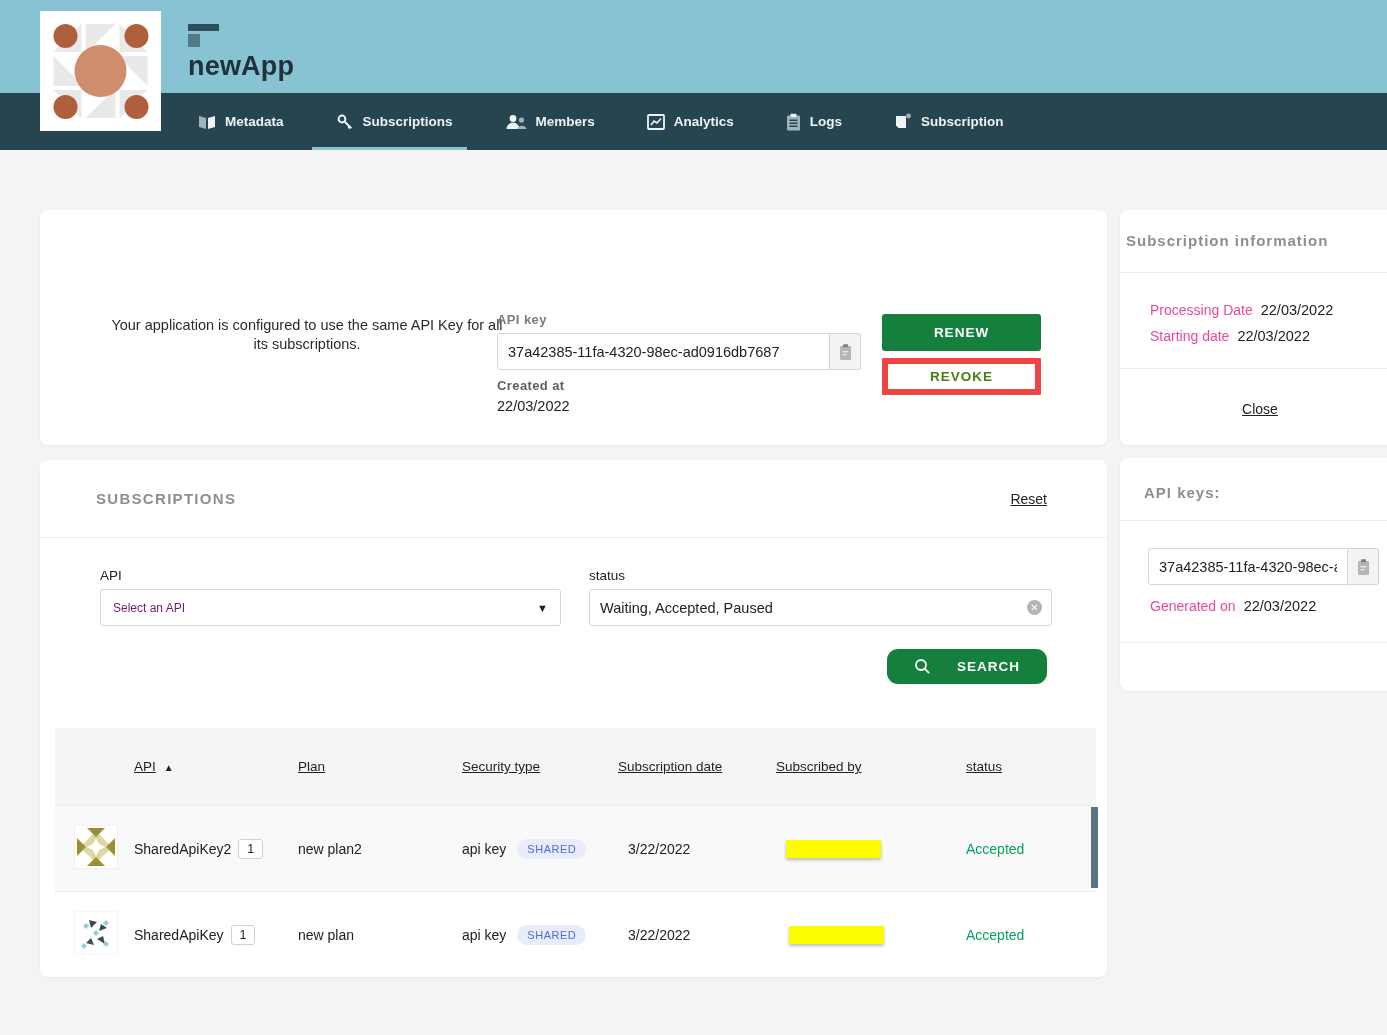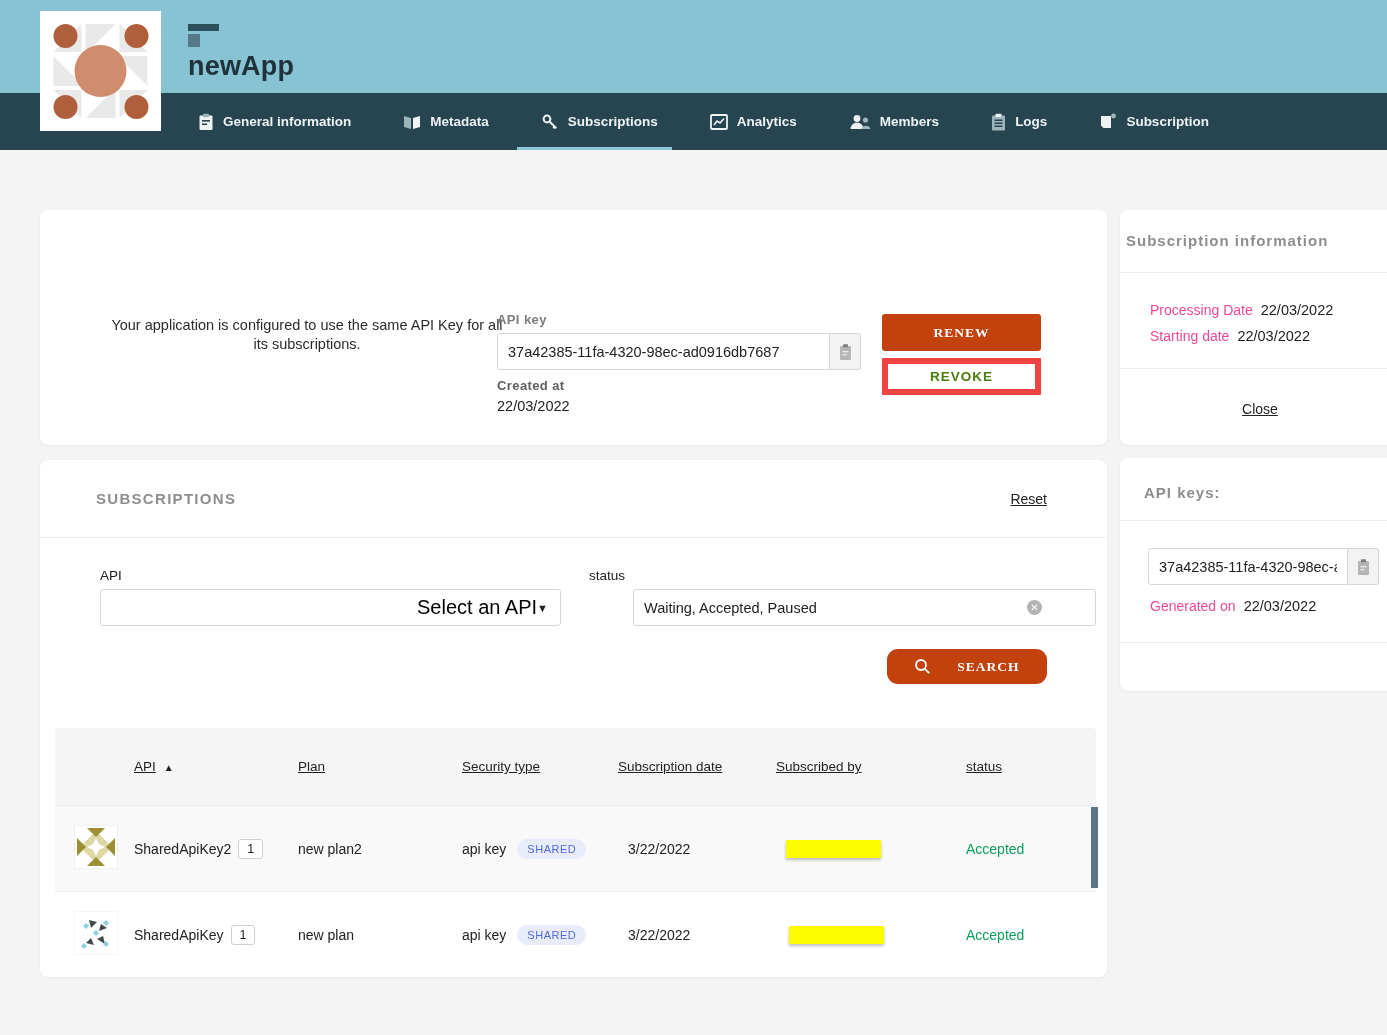--- a/index.html
+++ b/index.html
@@ -33,22 +33,22 @@
   
   .section-title { font-size:15px; font-weight:700; color:#8e8e8e; letter-spacing:1.3px; }
   .side-title { font-size:15px; font-weight:700; color:#8e8e8e; letter-spacing:1px; }
   .divider { position:absolute; left:0; right:0; height:1px; background:#ececec; }
   .link { color:#222; text-decoration:underline; font-size:14px; cursor:pointer; }
   .lbl-gray { font-size:13px; font-weight:700; color:#7d7d7d; letter-spacing:.4px; }
   .txtinput { height:37px; border:1px solid #d6d6d6; border-radius:3px; background:#fff;
               font-family:"Liberation Sans",sans-serif; font-size:14.5px; color:#222; padding:0 10px; }
   .copy-btn { width:31px; height:37px; background:#f3f3f3; border:1px solid #d6d6d6; border-left:none;
               border-radius:0 3px 3px 0; display:flex; align-items:center; justify-content:center; cursor:pointer; }
-  .btn-solid { background:#c2410c; color:#fff; border:none; border-radius:3px; font-weight:700;
-               font-size:13.5px; letter-spacing:1px; cursor:pointer; font-family:Liberation Serif, serif; }
+  .btn-solid { background:#15803d; color:#fff; border:none; border-radius:3px; font-weight:700;
+               font-size:13.5px; letter-spacing:1px; cursor:pointer; font-family:Liberation Sans, sans-serif; }
   .btn-outline { background:#fff; color:#4d7c0f; border:6px solid #ef4444; border-radius:1px; font-weight:700;
                  font-size:13.5px; letter-spacing:1px; cursor:pointer; font-family:"Liberation Sans",sans-serif; }
 
   
   #card-shared { left:40px; top:210px; width:1067px; height:235px; }
   #card-shared .hd { position:absolute; left:0; top:0; right:0; height:70px; border-bottom:1px solid #ececec;
                      display:flex; align-items:center; padding-left:56px; }
   #shared-desc { position:absolute; left:68px; top:106px; width:398px; font-size:14.5px; color:#2b2b2b; line-height:19px;text-align:center; }
   #apikey-group { position:absolute; left:457px; top:102px; }
   #apikey-input { width:333px; border-radius:3px 0 0 3px; }
@@ -59,24 +59,24 @@
 
   
   #card-subs { left:40px; top:460px; width:1067px; height:517px; }
   #card-subs .hd { position:absolute; left:0; top:0; right:0; height:78px; border-bottom:1px solid #ececec;
                    display:flex; align-items:center; justify-content:space-between; padding:0 60px 0 56px; }
   #filter-api { position:absolute; left:60px; top:108px; }
   #filter-status { position:absolute; left:549px; top:108px; }
   .filter-label { font-size:13.5px; color:#222; margin-bottom:6px; }
   .selectbox { width:461px; height:37px; border:1px solid #d6d6d6; border-radius:3px; background:#fff;
                display:flex; align-items:center; padding:0 12px; cursor:pointer; }
-  .selectbox .ph { color:#000000; font-size:20px; flex:1;text-align:right; }
+  .selectbox .ph { color:#701a75; font-size:12px; flex:1; }
   .caret { font-size:11px; color:#222; }
   #status-wrap { position:relative; width:463px; }
-  #status-input { width:463px; padding-right:34px;margin-left:44px; }
+  #status-input { width:463px; padding-right:34px; }
   #status-clear { position:absolute; right:10px; top:11px; width:15px; height:15px; border-radius:50%;
                   background:#b4b4b4; color:#fff; font-size:10px; line-height:15px; text-align:center; cursor:pointer; }
   #search-btn { position:absolute; left:847px; top:189px; width:160px; height:35px; display:flex;
                 align-items:center; justify-content:center; gap:26px;border-radius:11px; }
 
   
   #subs-table { position:absolute; left:15px; top:268px; width:1041px; height:249px; border-radius:4px; }
   .trow { display:grid; grid-template-columns:79px 164px 164px 166px 158px 180px 1fr; align-items:center; }
   #thead { height:77px; background:#f5f5f5; border-radius:4px 4px 0 0; }
   .th { font-size:13.5px; color:#1f1f1f; }
@@ -140,67 +140,56 @@
   <div id="app-window-icon">
     <div class="bar"></div>
       <div class="blk"></div>
   </div>
   <div id="app-title">newApp</div>
 </div>
 
 <div id="navbar" class="abs">
   <div class="tab">
     <span class="icon">
-      <svg width="16" height="18" viewBox="0 0 16 18">
-          <rect x="1.5" y="2.5" width="13" height="14.5" rx="1.2" fill="#eef3f4"></rect>
-          <rect x="5" y="0.8" width="6" height="3.4" rx="0.8" fill="#9fb3ba"></rect>
-          <rect x="4" y="7" width="8" height="1.6" fill="#264551"></rect>
-          <rect x="4" y="10.5" width="5" height="1.6" fill="#264551"></rect>
-        </svg>
-    </span>
-    <span>General information</span>
-  </div>
-  <div class="tab">
-    <span class="icon">
       <svg width="18" height="16" viewBox="0 0 18 16">
           <polygon points="1,2 8,4 8,15 1,13" fill="#9fb3ba"></polygon>
           <polygon points="17,2 10,4 10,15 17,13" fill="#eef3f4"></polygon>
         </svg>
     </span>
     <span>Metadata</span>
   </div>
   <div class="tab active">
     <span class="icon">
       <svg width="18" height="18" viewBox="0 0 18 18">
           <circle cx="6" cy="6" r="3.4" fill="none" stroke="#eef3f4" stroke-width="2"></circle>
           <line x1="8.7" y1="8.7" x2="15.3" y2="15.3" stroke="#eef3f4" stroke-width="2"></line>
           <line x1="12.3" y1="15.2" x2="13.8" y2="13.7" stroke="#eef3f4" stroke-width="2"></line>
         </svg>
     </span>
     <span>Subscriptions</span>
-  </div>
-  <div class="tab">
-    <span class="icon">
-      <svg width="18" height="16" viewBox="0 0 18 16">
-          <rect x="1" y="1" width="16" height="14" rx="1" fill="none" stroke="#eef3f4" stroke-width="1.8"></rect>
-          <polyline points="4,11 7,7 10,9 14,4.5" fill="none" stroke="#eef3f4" stroke-width="1.6"></polyline>
-        </svg>
-    </span>
-    <span>Analytics</span>
   </div>
   <div class="tab">
     <span class="icon">
       <svg width="22" height="16" viewBox="0 0 22 16">
           <circle cx="8" cy="4.5" r="3.4" fill="#eef3f4"></circle>
           <path d="M1.5 15 a6.5 6.5 0 0 1 13 0 z" fill="#eef3f4"></path>
           <circle cx="16.5" cy="6" r="2.6" fill="#9fb3ba"></circle>
           <path d="M12.5 15 a4.8 4.8 0 0 1 9 0 z" fill="#9fb3ba"></path>
         </svg>
     </span>
     <span>Members</span>
+  </div>
+  <div class="tab">
+    <span class="icon">
+      <svg width="18" height="16" viewBox="0 0 18 16">
+          <rect x="1" y="1" width="16" height="14" rx="1" fill="none" stroke="#eef3f4" stroke-width="1.8"></rect>
+          <polyline points="4,11 7,7 10,9 14,4.5" fill="none" stroke="#eef3f4" stroke-width="1.6"></polyline>
+        </svg>
+    </span>
+    <span>Analytics</span>
   </div>
   <div class="tab">
     <span class="icon">
       <svg width="15" height="18" viewBox="0 0 15 18">
           <rect x="1" y="2.5" width="13" height="15" rx="1.2" fill="#9fb3ba"></rect>
           <rect x="4.5" y="0.8" width="6" height="3.2" rx="0.8" fill="#eef3f4"></rect>
           <rect x="3.5" y="6.5" width="8" height="1.5" fill="#264551"></rect>
           <rect x="3.5" y="9.5" width="8" height="1.5" fill="#264551"></rect>
           <rect x="3.5" y="12.5" width="8" height="1.5" fill="#264551"></rect>
         </svg>

